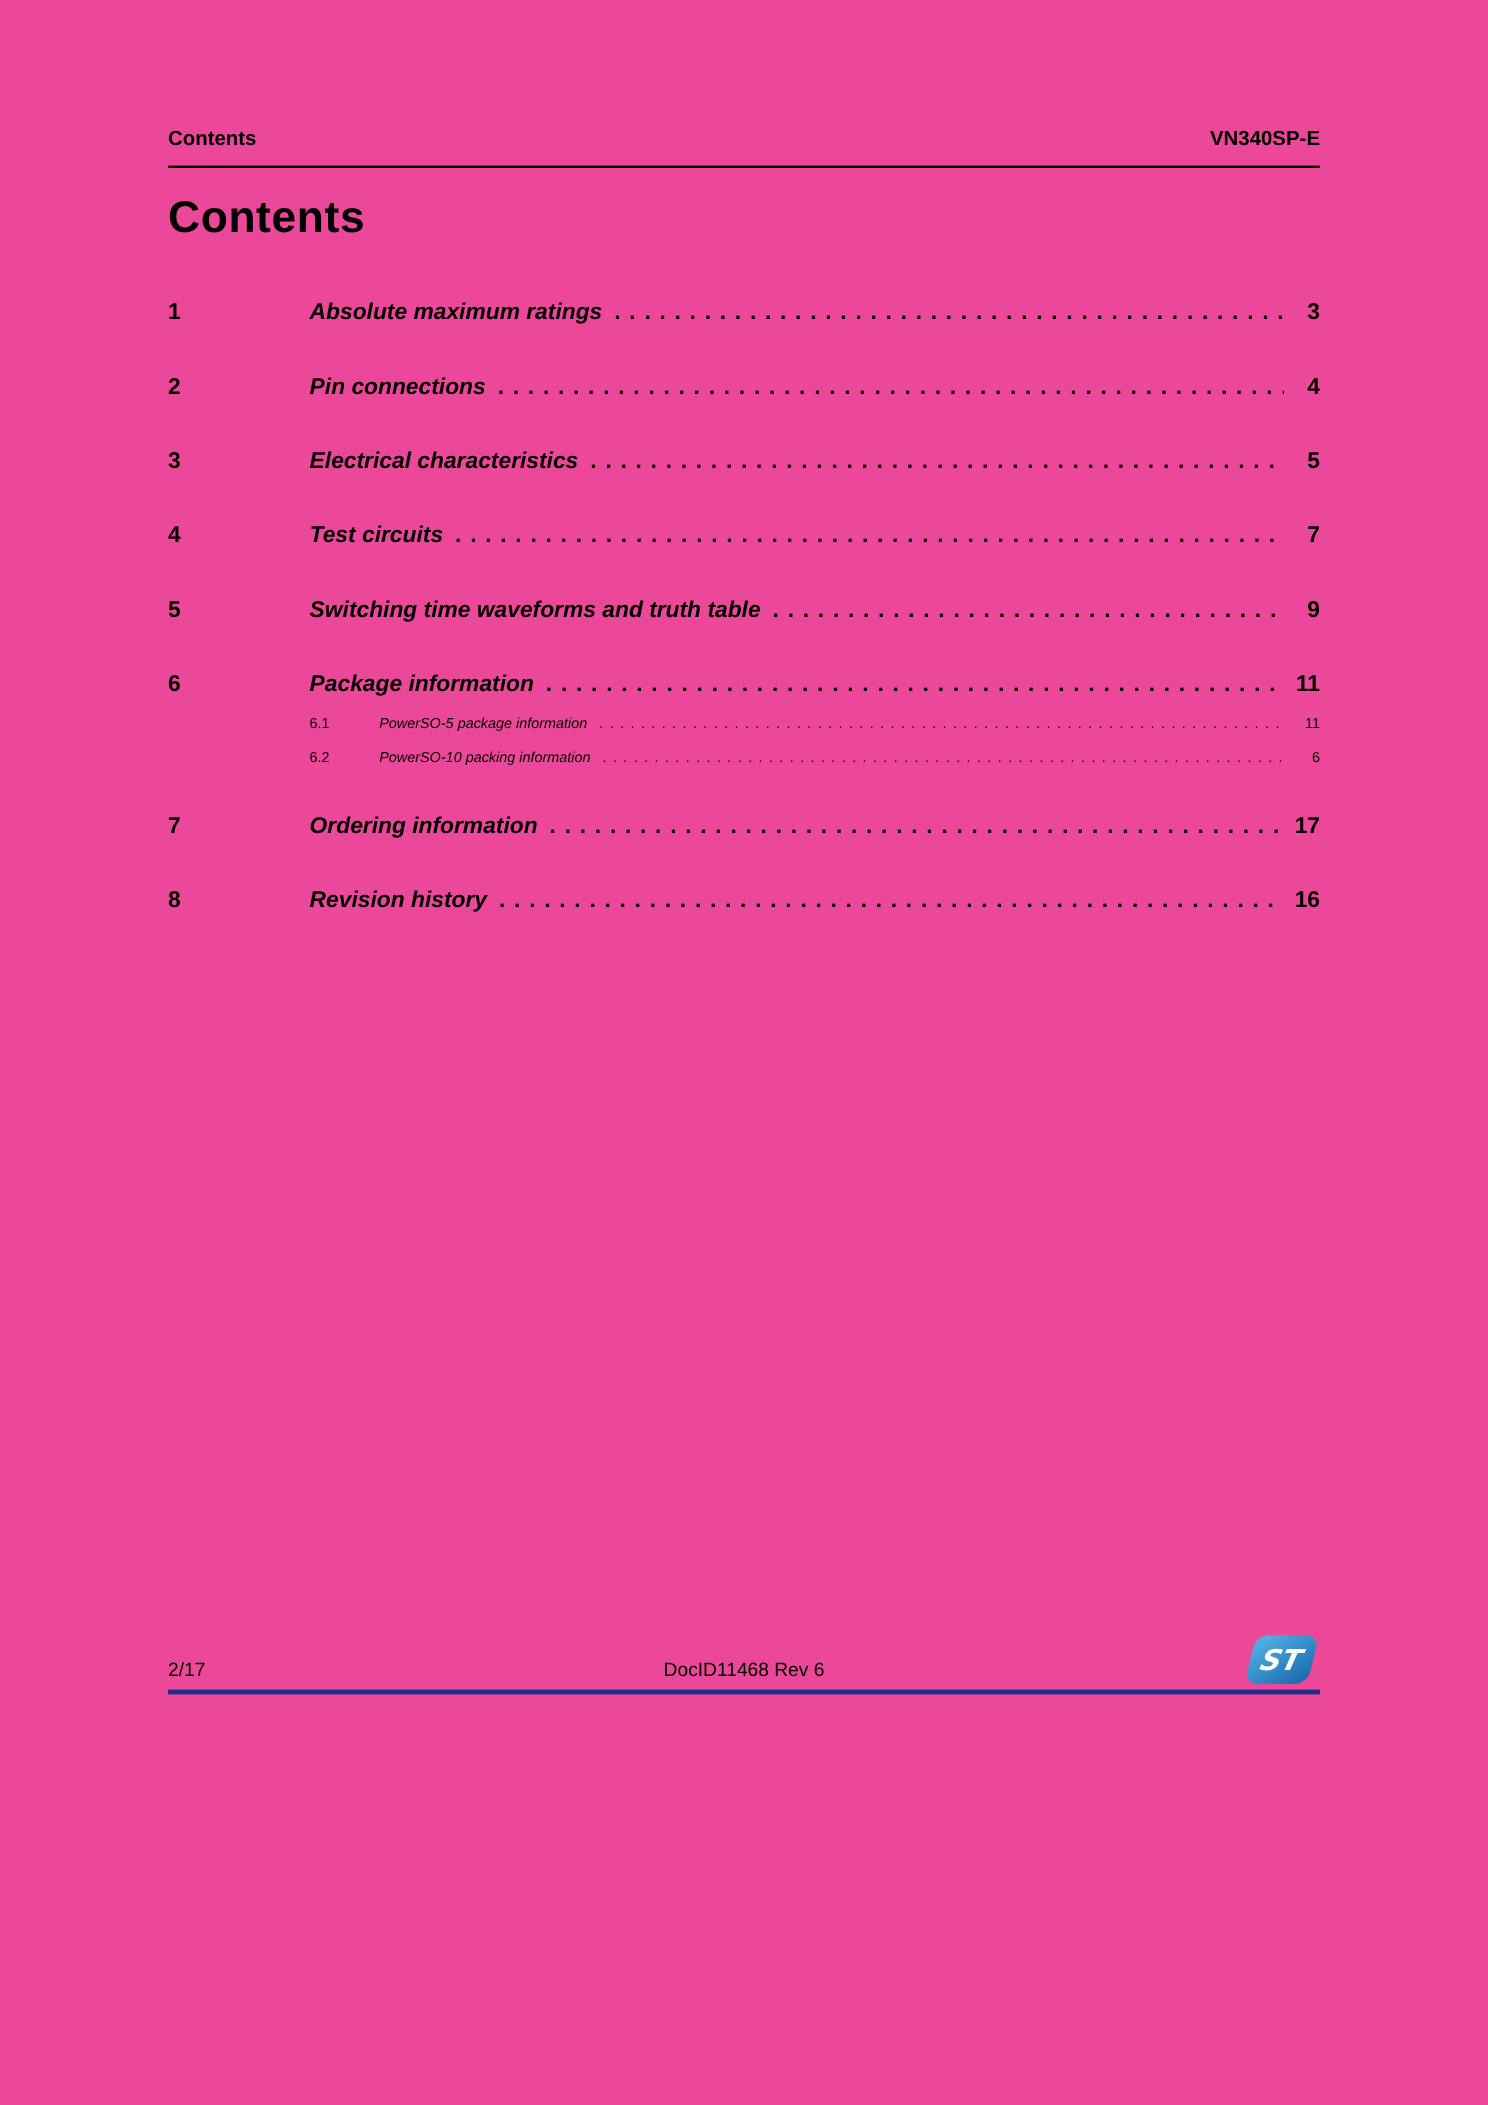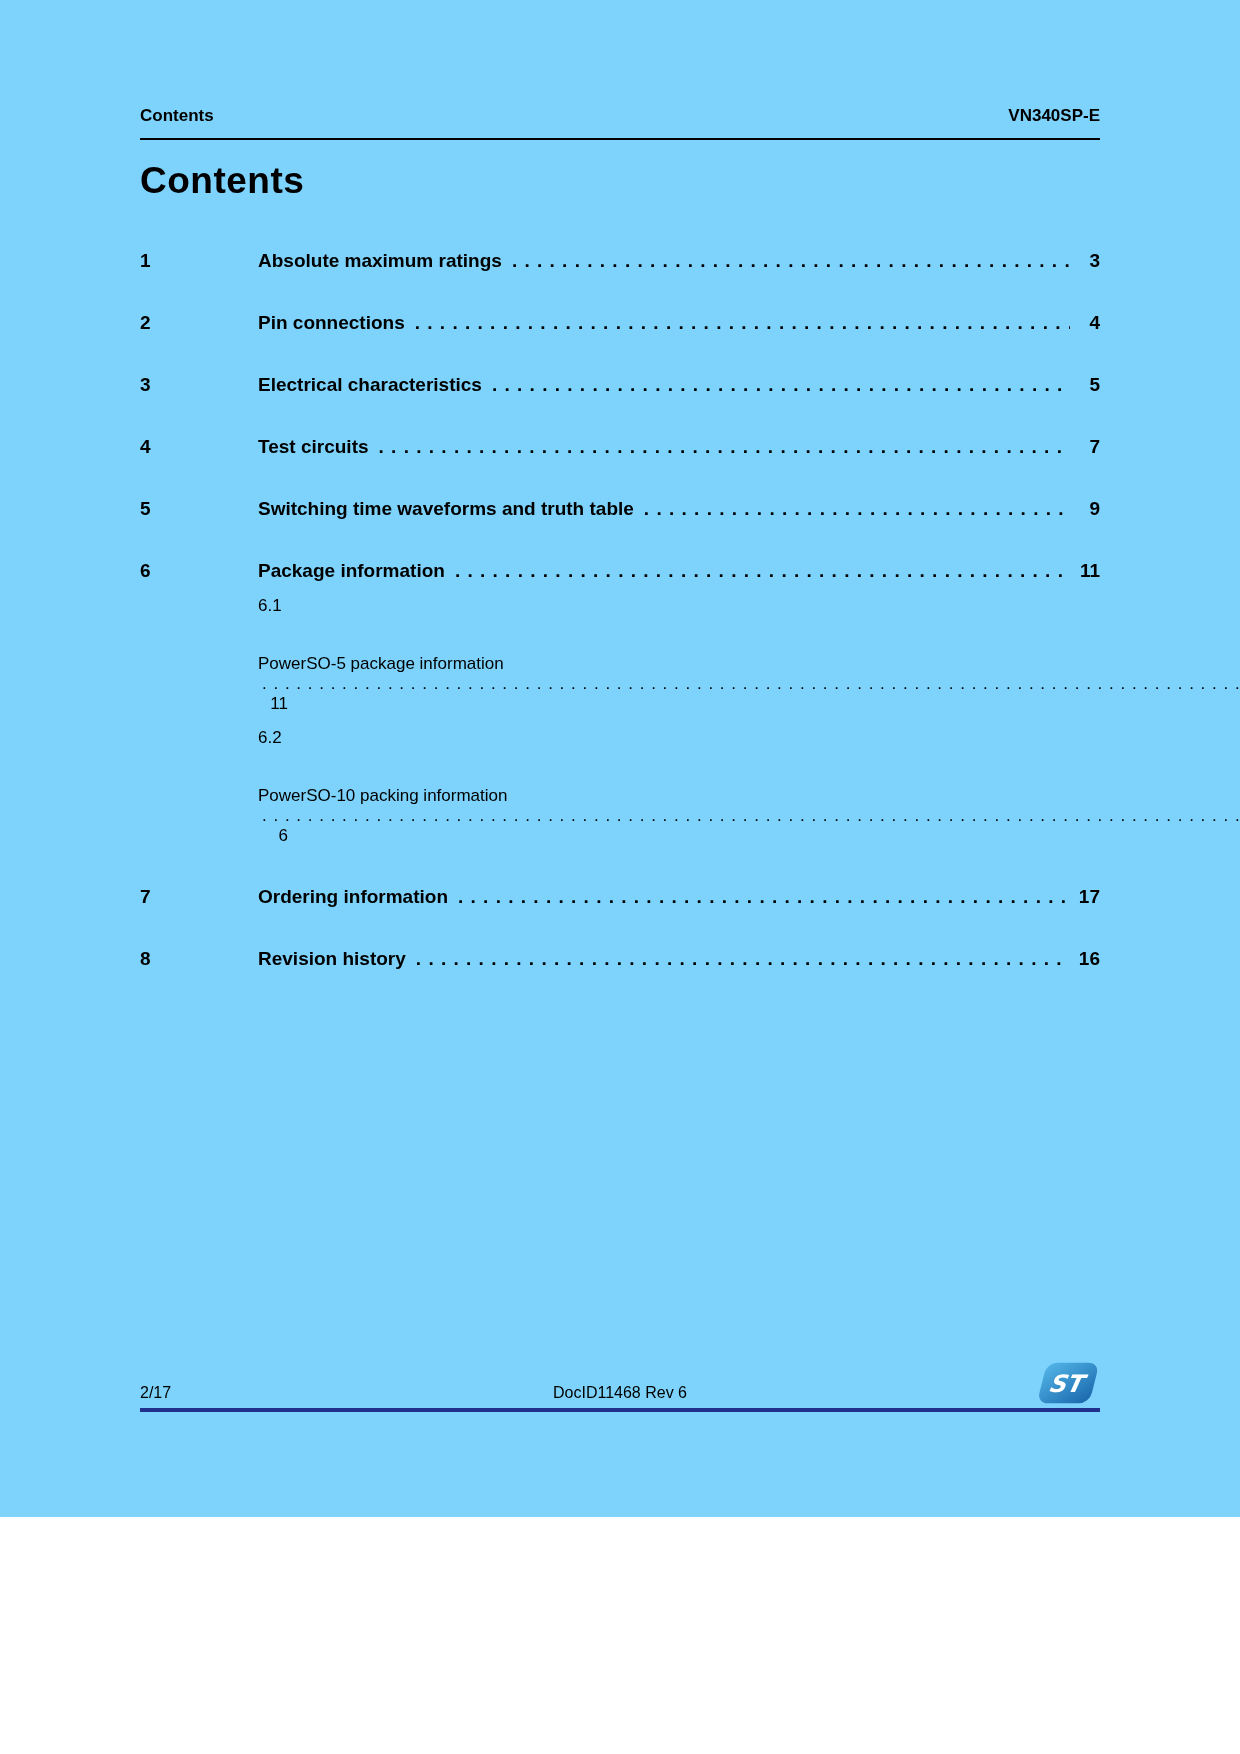--- a/index.html
+++ b/index.html
@@ -5,22 +5,22 @@
   html, body {
     margin: 0;
     padding: 0;
     background: #ffffff;
     font-family: "Liberation Sans", sans-serif;
     color: #000000;
   }
   .page {
     position: relative;
     width: 1240px;
-    height: 1517px;
-    background: #7dd3fc;
+    height: 1754px;
+    background: #ec4899;
     overflow: hidden;
     box-sizing: border-box;
   }
   
   .page-header {
     position: absolute;
     left: 140px;
     right: 140px;
     top: 106px;
     display: flex;
@@ -61,35 +61,35 @@
   }
   .toc-entry.level-1 {
     font-size: 19px;
     font-weight: bold;
     margin-top: 40px;
   }
   .toc-entry.level-1:first-child {
     margin-top: 0;
   }
   .toc-entry.level-2 {
-    font-size: 17px;
+    font-size: 12px;
     font-weight: normal;
     margin-top: 14px;
-    flex-direction: column;
   }
   .level-1 .toc-num {
     flex: 0 0 118px;
   }
   .level-2 .toc-num {
     flex: 0 0 58px;
     margin-left: 118px;
   }
   .toc-title {
     flex: 0 0 auto;
     padding-right: 6px;
+    font-style: italic;
   }
   .toc-leader {
     flex: 1 1 auto;
     overflow: hidden;
     white-space: nowrap;
     letter-spacing: 1px;
     padding: 0 4px;
   }
   .toc-page {
     flex: 0 0 auto;

